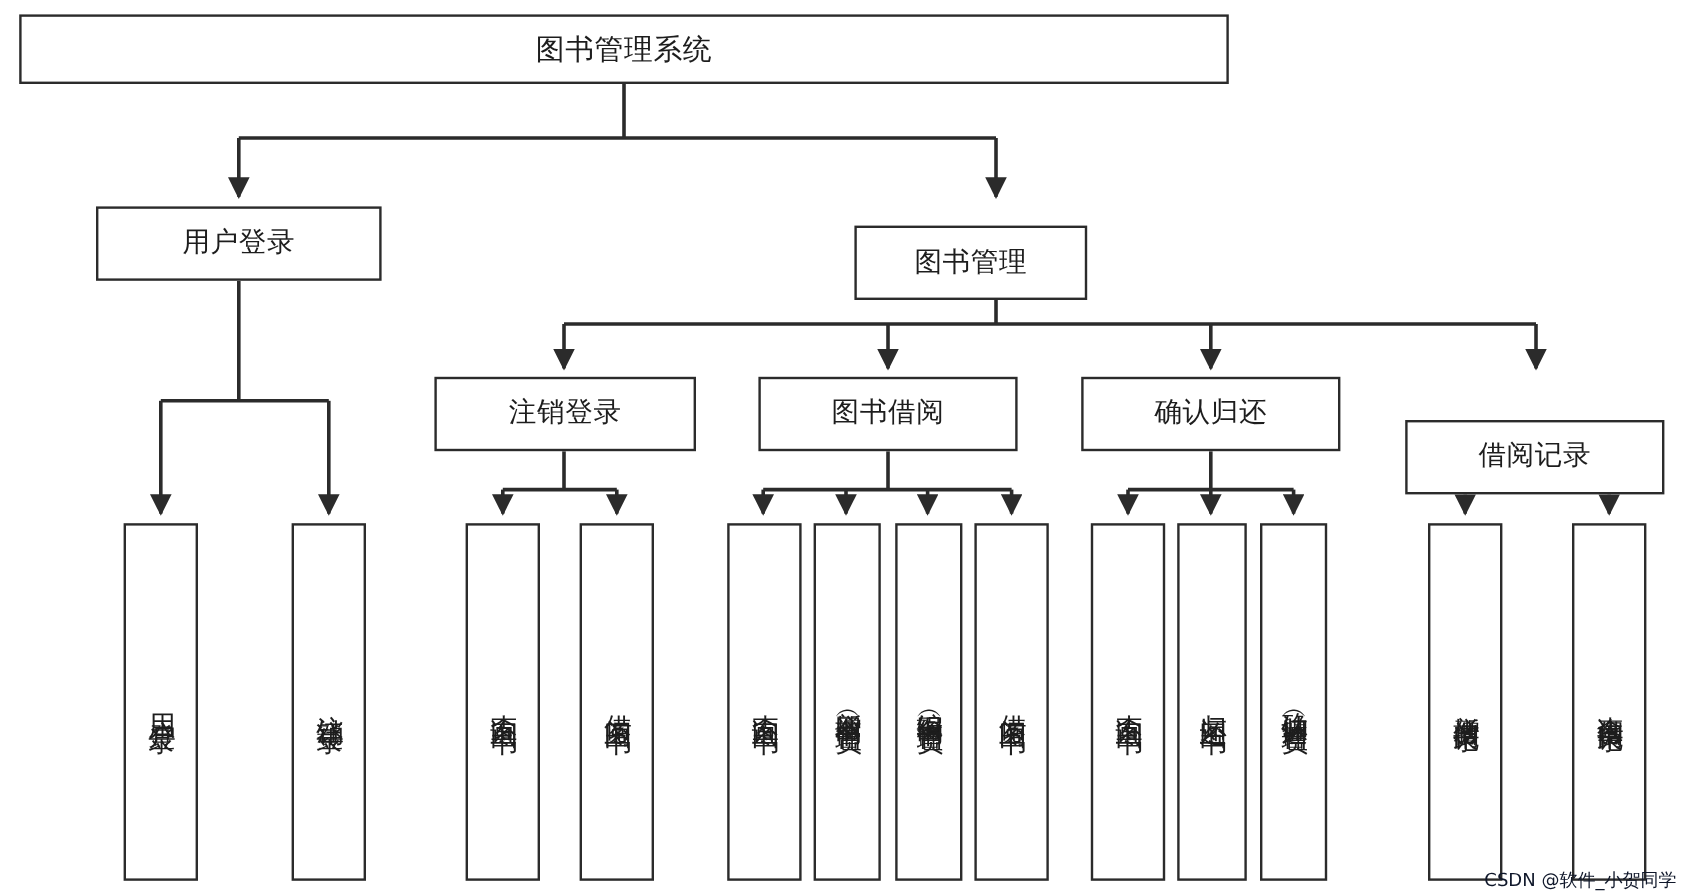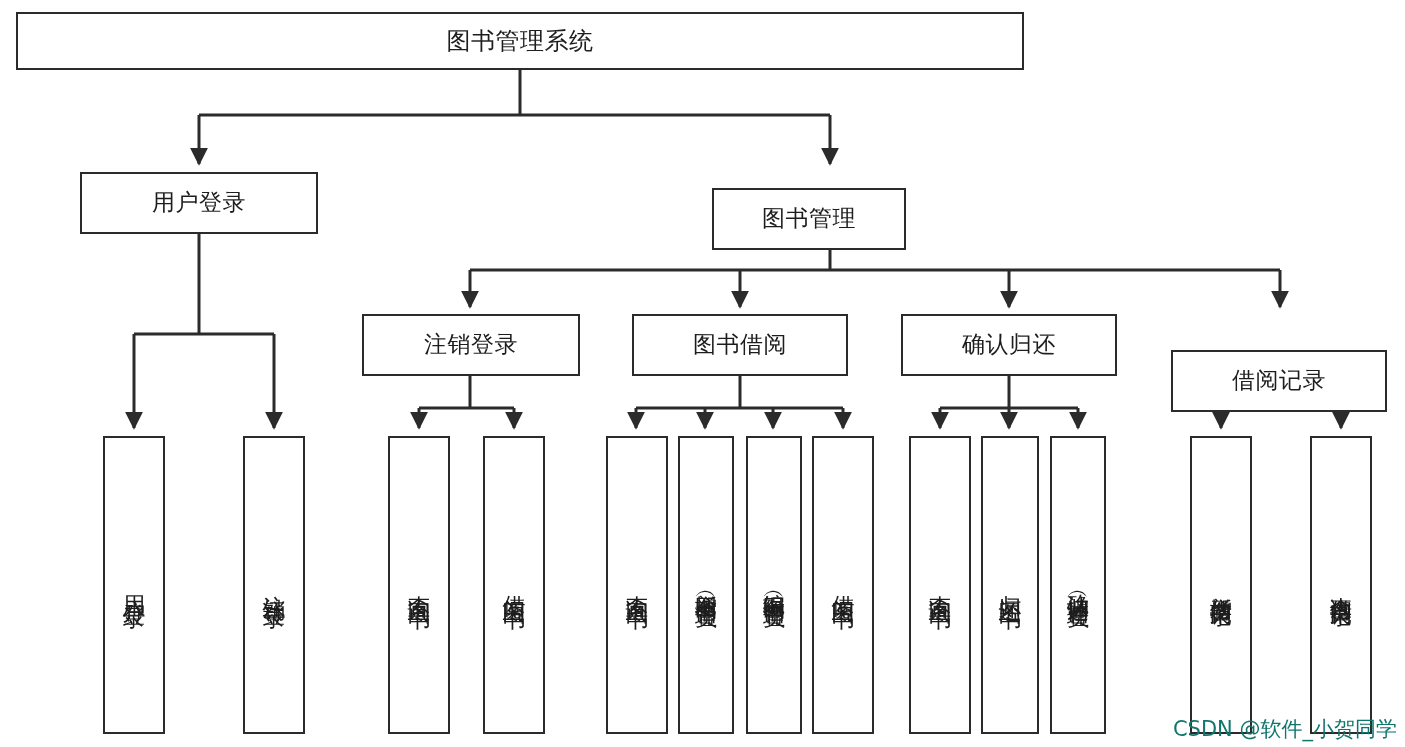--- a/index.html
+++ b/index.html
@@ -64,22 +64,22 @@
     white-space: nowrap;
   }
   .node.vert.narrow .node-label {
     font-size: 22px;
     letter-spacing: 2px;
   }
   #watermark {
     position: absolute;
     right: 8px;
     bottom: 4px;
-    font-size: 21px;
-    color: #0f766e;
+    font-size: 15px;
+    color: #0f172a;
     z-index: 5;
     white-space: nowrap;
     user-select: none;
   }
 </style>
 </head>
 <body>
 
 <div id="diagram-root">
 

